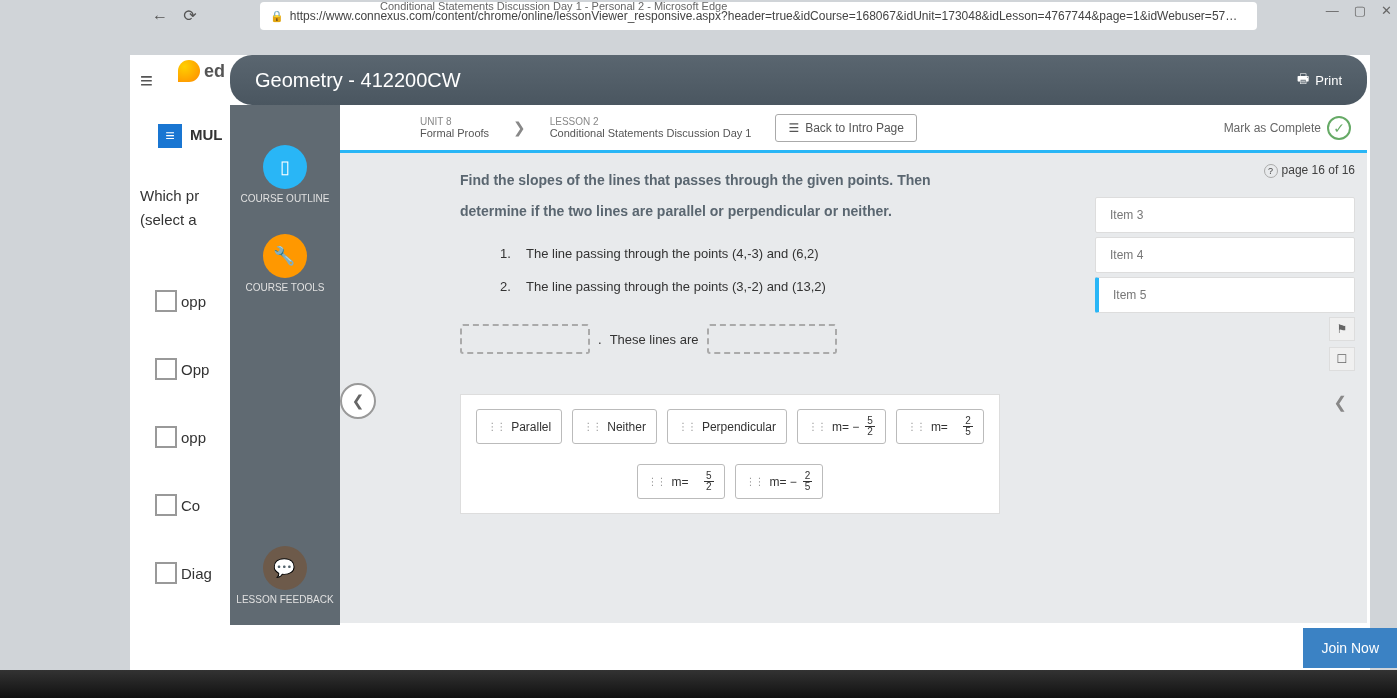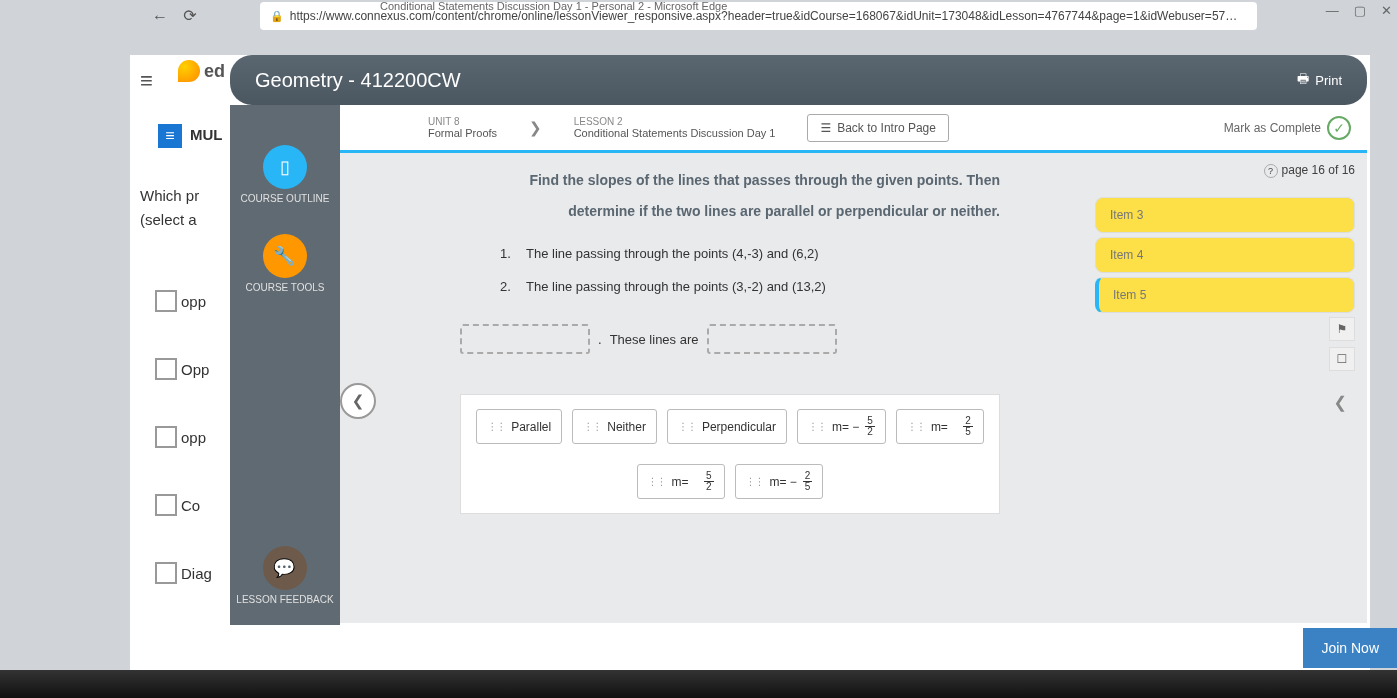--- a/index.html
+++ b/index.html
@@ -31,54 +31,54 @@
 
   
   .left-nav { position: absolute; left: 230px; top: 105px; width: 110px; height: 520px; background: #606a72; display: flex; flex-direction: column; align-items: center; padding-top: 40px; gap: 30px; }
   .nav-item { display: flex; flex-direction: column; align-items: center; gap: 4px; color: #e0e0e0; font-size: 10px; text-align: center; }
   .circ { width: 44px; height: 44px; border-radius: 50%; display: flex; align-items: center; justify-content: center; color: #fff; font-size: 18px; }
   .c-blue { background: #29b6f6; }
   .c-orange { background: #ff9800; }
   .c-brown { background: #6d5a4a; }
 
   
-  .lesson-hdr { position: absolute; left: 340px; top: 105px; right: 30px; height: 48px; background: #fff; border-bottom: 3px solid #29b6f6; display: flex; align-items: center; padding: 0 16px; gap: 32px; }
+  .lesson-hdr { position: absolute; left: 340px; top: 105px; right: 30px; height: 48px; background: #fff; border-bottom: 3px solid #29b6f6; display: flex; align-items: center; padding: 0 16px; gap: 24px; }
   .unit-blk { font-size: 11px; color: #555; }
   .unit-blk .sm { font-size: 10px; color: #888; }
   .chev { color: #888; font-size: 15px; }
   .back-btn { border: 1px solid #aaa; padding: 6px 12px; font-size: 12px; color: #555; border-radius: 3px; display: flex; align-items: center; gap: 6px; }
   .spacer { flex: 1; }
   .mark { font-size: 12px; color: #666; display: flex; align-items: center; gap: 6px; }
   .mark-circ { width: 24px; height: 24px; border: 2px solid #6a6; border-radius: 50%; display: flex; align-items: center; justify-content: center; color: #6a6; font-size: 14px; }
 
   
   .main { position: absolute; left: 340px; top: 153px; right: 30px; bottom: 75px; background: #e8eaec; }
   .content-col { position: absolute; left: 80px; top: 0; width: 620px; bottom: 0; }
   .draw-handle { position: absolute; left: 0; top: 230px; width: 36px; height: 36px; border: 2px solid #999; border-radius: 50%; background: #fff; display: flex; align-items: center; justify-content: center; color: #666; font-size: 15px; }
 
-  .prompt { color: #5a6670; font-weight: bold; font-size: 14px; padding: 12px 40px 0 40px; line-height: 2.2; text-align: right; }
+  .prompt { color: #5a6670; font-weight: bold; font-size: 14px; padding: 12px 40px 0 40px; line-height: 2.2; }
   .ol { padding: 10px 0 0 80px; color: #333; font-size: 13px; line-height: 2.6; }
   .ol-row { display: flex; gap: 10px; }
   .ol-num { width: 16px; }
 
   .fill-row { padding: 20px 40px 0 40px; font-size: 13px; color: #333; display: flex; align-items: center; gap: 8px; flex-wrap: wrap; }
   .blank { display: inline-block; min-width: 130px; height: 30px; border: 2px dashed #aaa; border-radius: 3px; vertical-align: middle; }
   .cursor { border-right: 1px solid #333; height: 16px; display:inline-block; width:1px; margin-left:3px;}
 
   .tiles-box { margin: 40px 40px 0 40px; background: #fff; border: 1px solid #ddd; padding: 14px; display: flex; flex-wrap: wrap; gap: 10px; justify-content: center; }
   .tile { border: 1px solid #bbb; border-radius: 3px; padding: 6px 10px; font-size: 12px; color: #333; display: flex; align-items: center; gap: 6px; background: #fff; cursor: move; }
   .grip { color: #999; letter-spacing: -1px; font-size: 10px; }
   .frac { display: inline-flex; flex-direction: column; align-items: center; font-size: 10px; line-height: 1; }
   .frac .n { border-bottom: 1px solid #333; padding: 0 2px; }
 
   
   .items-col { position: absolute; right: 12px; top: 10px; width: 260px; }
   .page-ind { text-align: right; font-size: 12px; color: #404040; margin-bottom: 19px; }
   .page-ind .ico { display:inline-block; width:14px; height:14px; border:1px solid #aaa; border-radius:50%; font-size:9px; text-align:center; line-height:13px; margin-right:4px;}
-  .item-btn { background: #fde047; border: 1px solid #ddd; padding: 10px 14px; font-size: 12px; color: #777; margin-bottom: 4px; border-radius: 8px; }
+  .item-btn { background: #ffffff; border: 1px solid #ddd; padding: 10px 14px; font-size: 12px; color: #777; margin-bottom: 4px; border-radius: 2px; }
   .item-btn.act { border-left: 4px solid #29b6f6; }
   .nav-icons { display:flex; flex-direction:column; gap:6px; margin-top:4px; align-items:flex-end;}
   .nav-icons span{ background:#f0f0f0; border:1px solid #ddd; width:26px; height:24px; display:flex; align-items:center; justify-content:center; font-size:12px; color:#666;}
   .right-arrow { position: absolute; right: 20px; top: 240px; color: #888; font-size: 16px; }
 
   
   .dark-strip { position: absolute; left: 0; right: 0; bottom: 0; height: 28px; background: linear-gradient(#333, #111); }
 </style>
 </head>
 <body>

